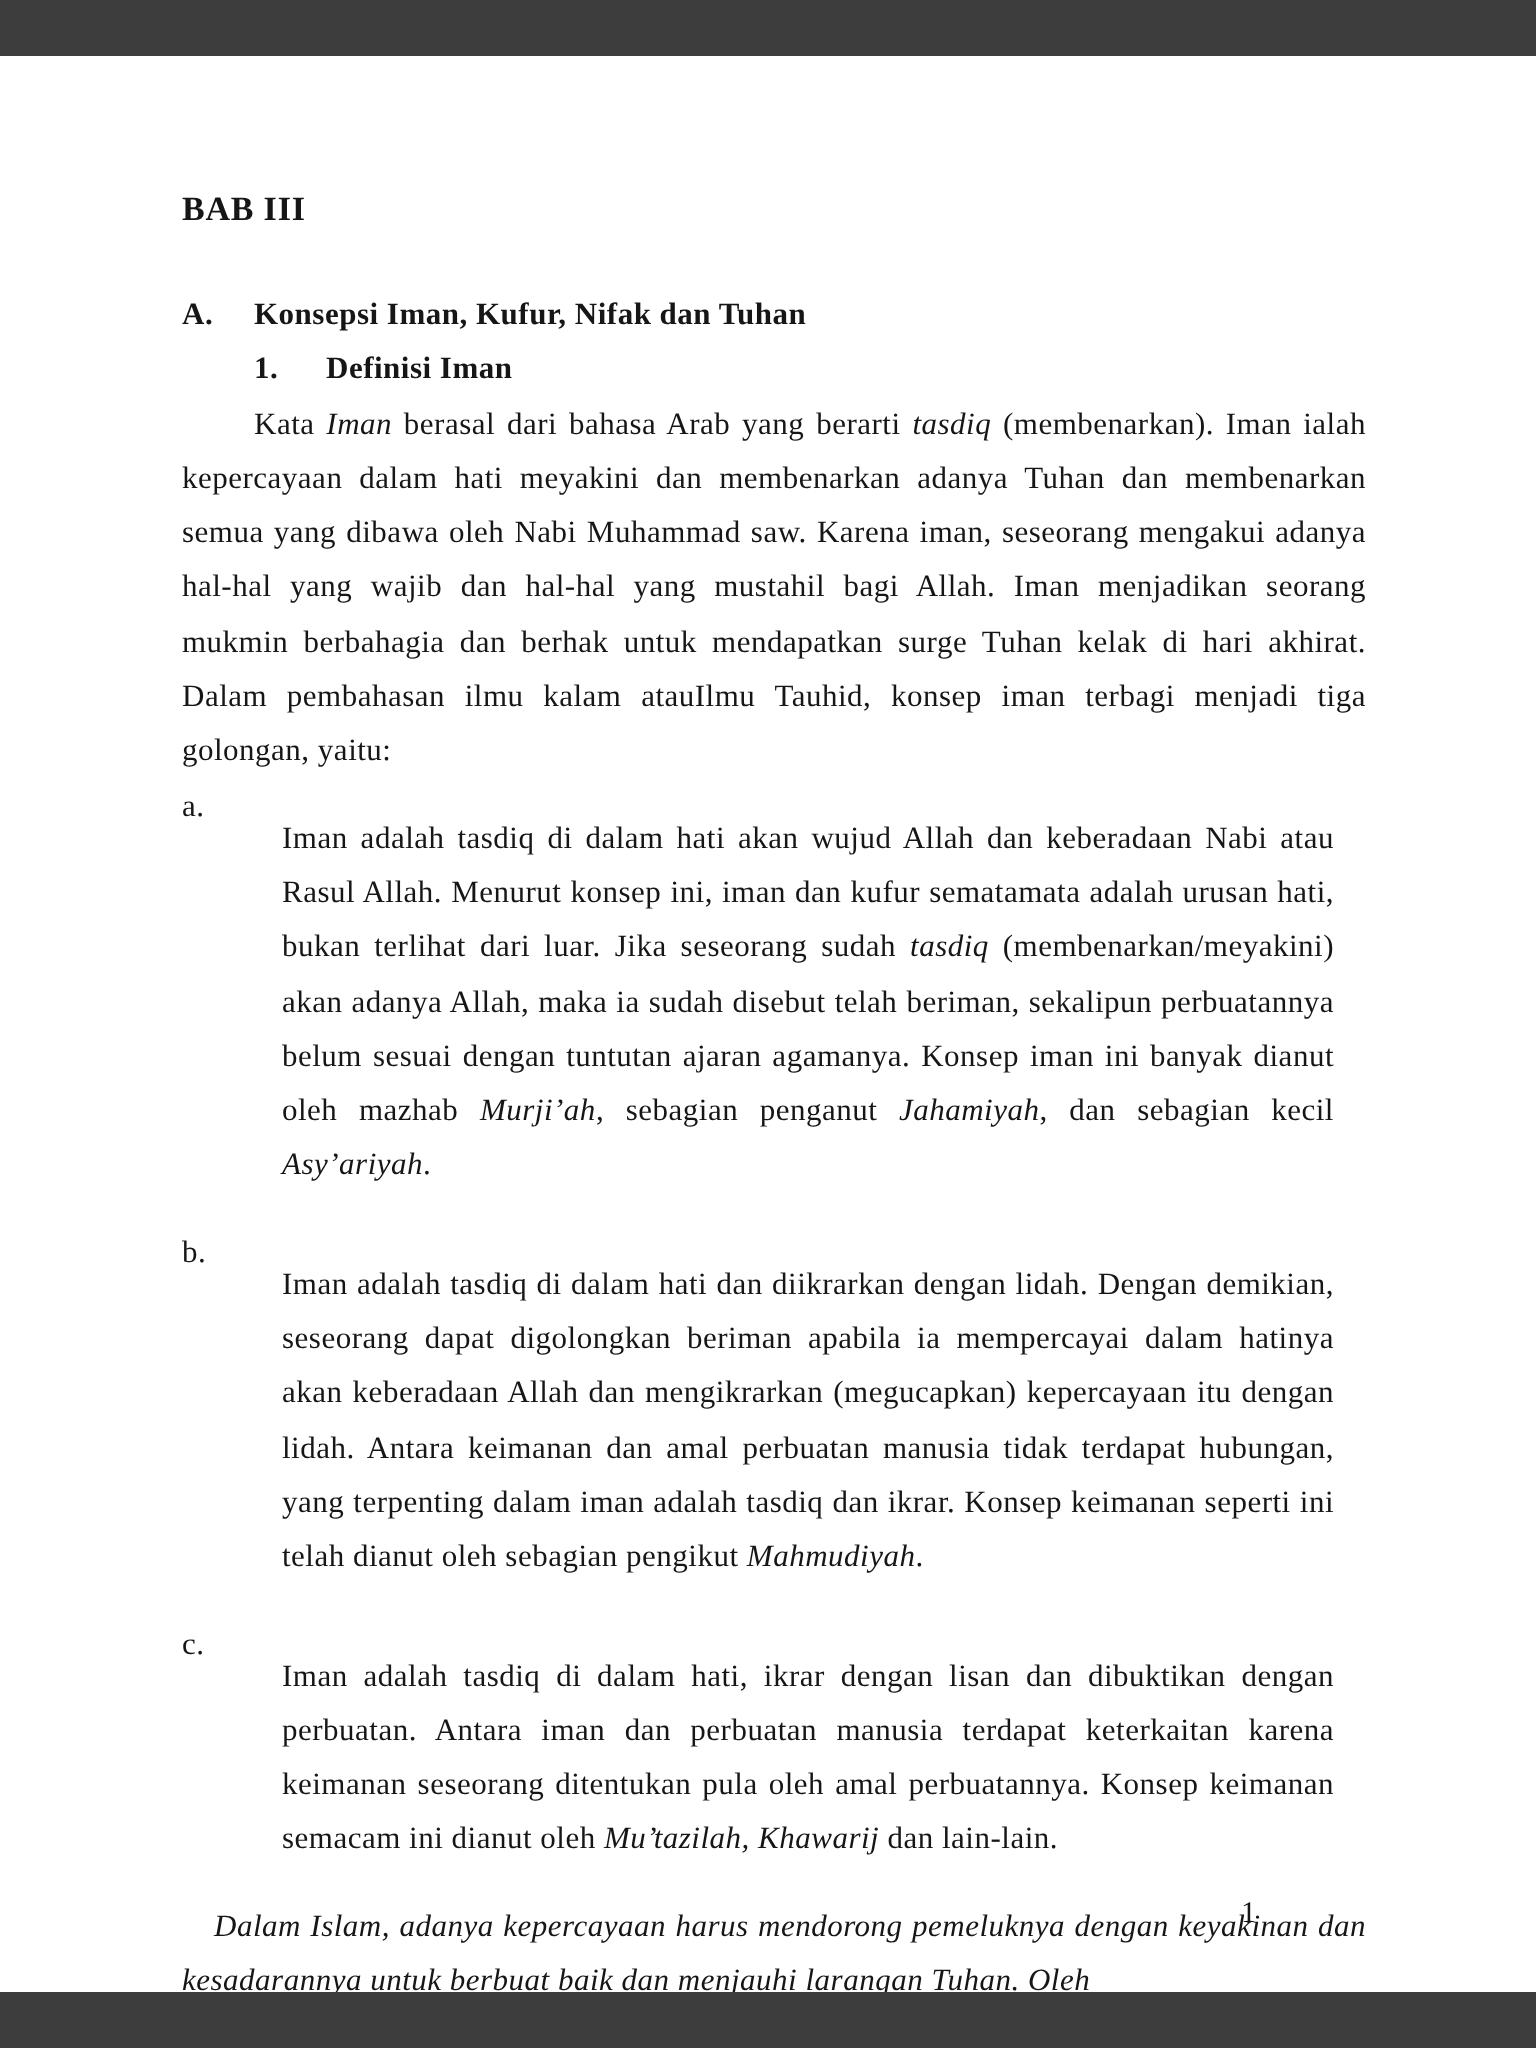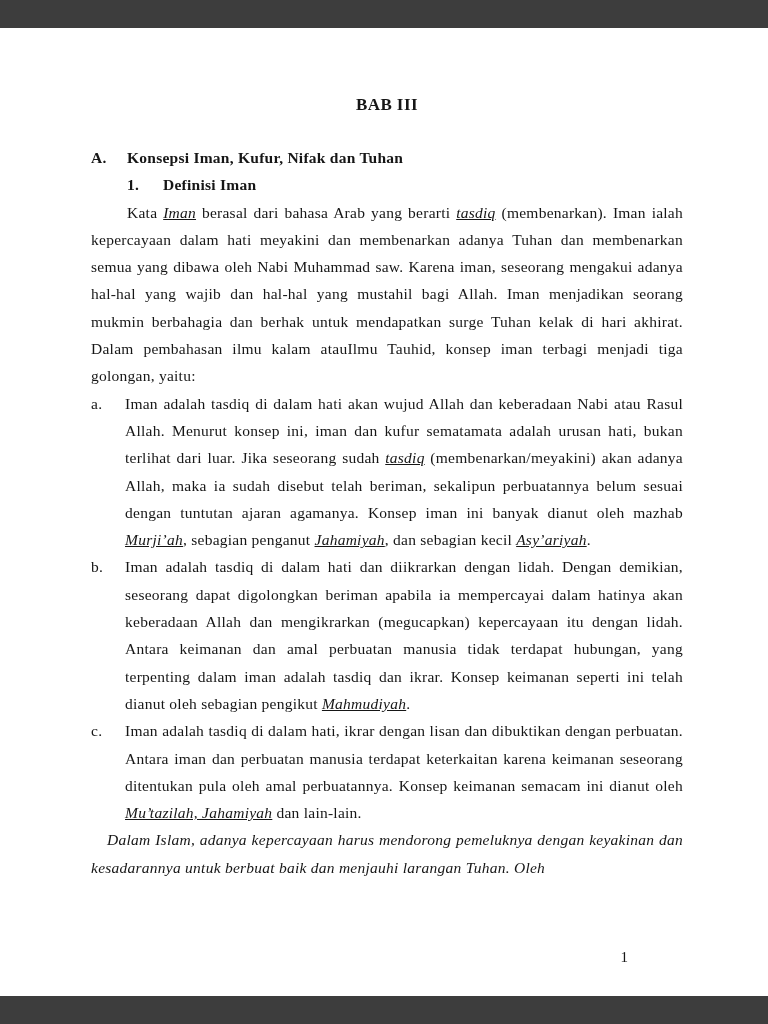--- a/index.html
+++ b/index.html
@@ -31,21 +31,21 @@
     left: 0;
     right: 0;
     background: #ffffff;
     box-sizing: border-box;
     padding: 64px 85px 0 91px;
     color: #161616;
   }
 
   .chapter-title {
     margin: 0 0 27px 0;
-    text-align: center;
+    text-align: left;
     font-size: 17px;
     font-weight: bold;
     line-height: 25px;
     letter-spacing: 0.4px;
   }
   .chapter-title span { display: block; }
 
   .body-text {
     font-size: 15.5px;
     line-height: 27.3px;
@@ -63,39 +63,39 @@
     margin: 0;
     text-align: justify;
     text-indent: 36px;
   }
 
   .list-item { display: flex; }
   .item-label { flex: none; width: 34px; }
   .item-body {
     flex: 1;
     text-align: justify;
-    margin: 0;
+    margin: 16px;
   }
 
   .closing {
     margin: 0;
     text-align: justify;
     text-indent: 16px;
     font-style: italic;
   }
 
   .page-number {
     position: absolute;
     right: 140px;
     bottom: 30px;
     font-size: 15px;
     color: #161616;
   }
 
-  .seg-i { font-style: italic; text-decoration: underline; }
+  .seg-i { font-style: italic; }
 </style>
 </head>
 <body>
 
 <div class="stage">
 
   <div class="band band-top"></div>
 
   <div class="page">
 
@@ -120,21 +120,21 @@
       <p class="item-body"><span>Iman adalah tasdiq di dalam hati akan wujud Allah dan keberadaan Nabi atau Rasul Allah. Menurut konsep ini, iman dan kufur sematamata adalah urusan hati, bukan terlihat dari luar. Jika seseorang sudah </span><span class="seg-i">tasdiq</span><span> (membenarkan/meyakini) akan adanya Allah, maka ia sudah disebut telah beriman, sekalipun perbuatannya belum sesuai dengan tuntutan ajaran agamanya. Konsep iman ini banyak dianut oleh mazhab </span><span class="seg-i">Murji’ah</span><span>, sebagian penganut </span><span class="seg-i">Jahamiyah</span><span>, dan sebagian kecil </span><span class="seg-i">Asy’ariyah</span><span>.</span></p>
     </div>
 
     <div class="list-item body-text">
       <span class="item-label">b.</span>
       <p class="item-body"><span>Iman adalah tasdiq di dalam hati dan diikrarkan dengan lidah. Dengan demikian, seseorang dapat digolongkan beriman apabila ia mempercayai dalam hatinya akan keberadaan Allah dan mengikrarkan (megucapkan) kepercayaan itu dengan lidah. Antara keimanan dan amal perbuatan manusia tidak terdapat hubungan, yang terpenting dalam iman adalah tasdiq dan ikrar. Konsep keimanan seperti ini telah dianut oleh sebagian pengikut </span><span class="seg-i">Mahmudiyah</span><span>.</span></p>
     </div>
 
     <div class="list-item body-text">
       <span class="item-label">c.</span>
-      <p class="item-body"><span>Iman adalah tasdiq di dalam hati, ikrar dengan lisan dan dibuktikan dengan perbuatan. Antara iman dan perbuatan manusia terdapat keterkaitan karena keimanan seseorang ditentukan pula oleh amal perbuatannya. Konsep keimanan semacam ini dianut oleh </span><span class="seg-i">Mu’tazilah, Jahamiyah</span><span> dan lain-lain.</span></p>
+      <p class="item-body"><span>Iman adalah tasdiq di dalam hati, ikrar dengan lisan dan dibuktikan dengan perbuatan. Antara iman dan perbuatan manusia terdapat keterkaitan karena keimanan seseorang ditentukan pula oleh amal perbuatannya. Konsep keimanan semacam ini dianut oleh </span><span class="seg-i">Mu’tazilah, Khawarij</span><span> dan lain-lain.</span></p>
     </div>
 
     <p class="closing body-text"><span>Dalam Islam, adanya kepercayaan harus mendorong pemeluknya dengan keyakinan dan kesadarannya untuk berbuat baik dan menjauhi larangan Tuhan. Oleh</span></p>
 
     <div class="page-number">1</div>
 
   </div>
 
   <div class="band band-bottom"></div>
 

